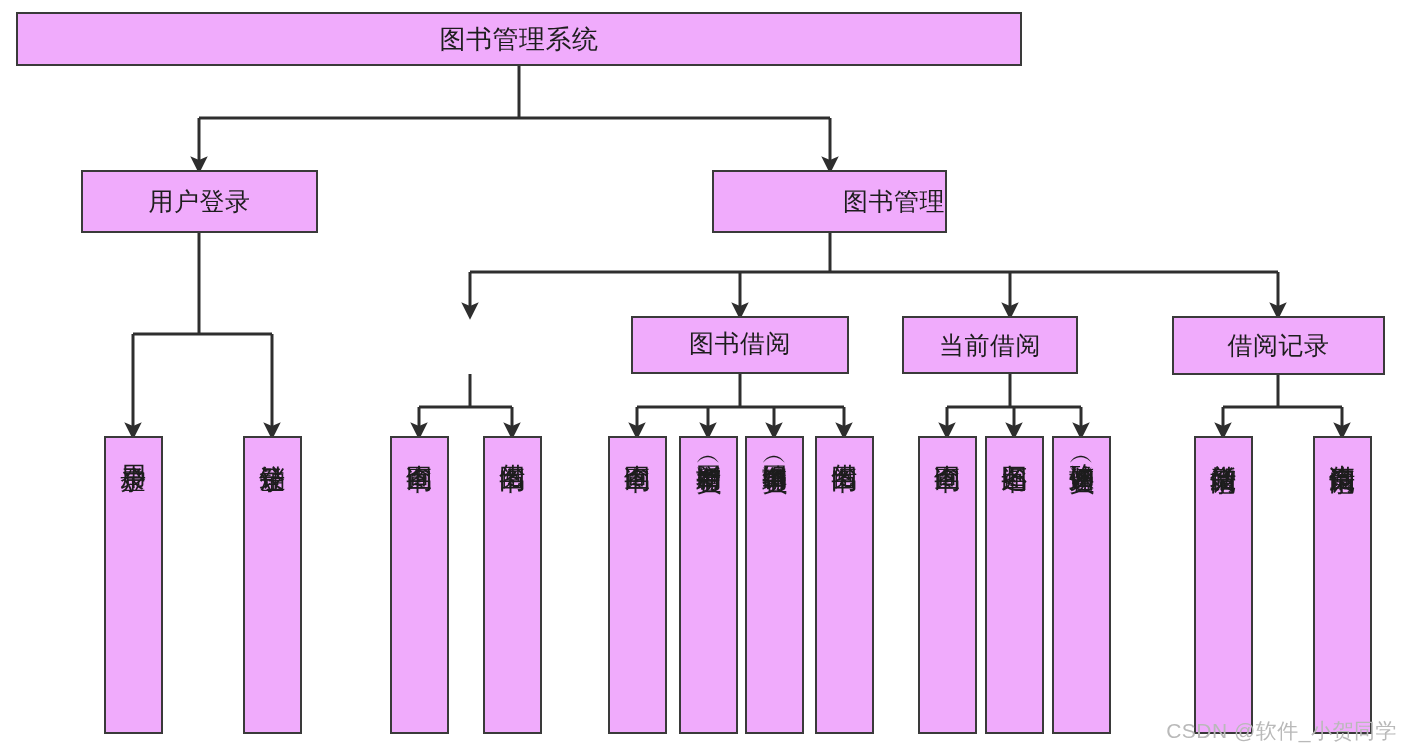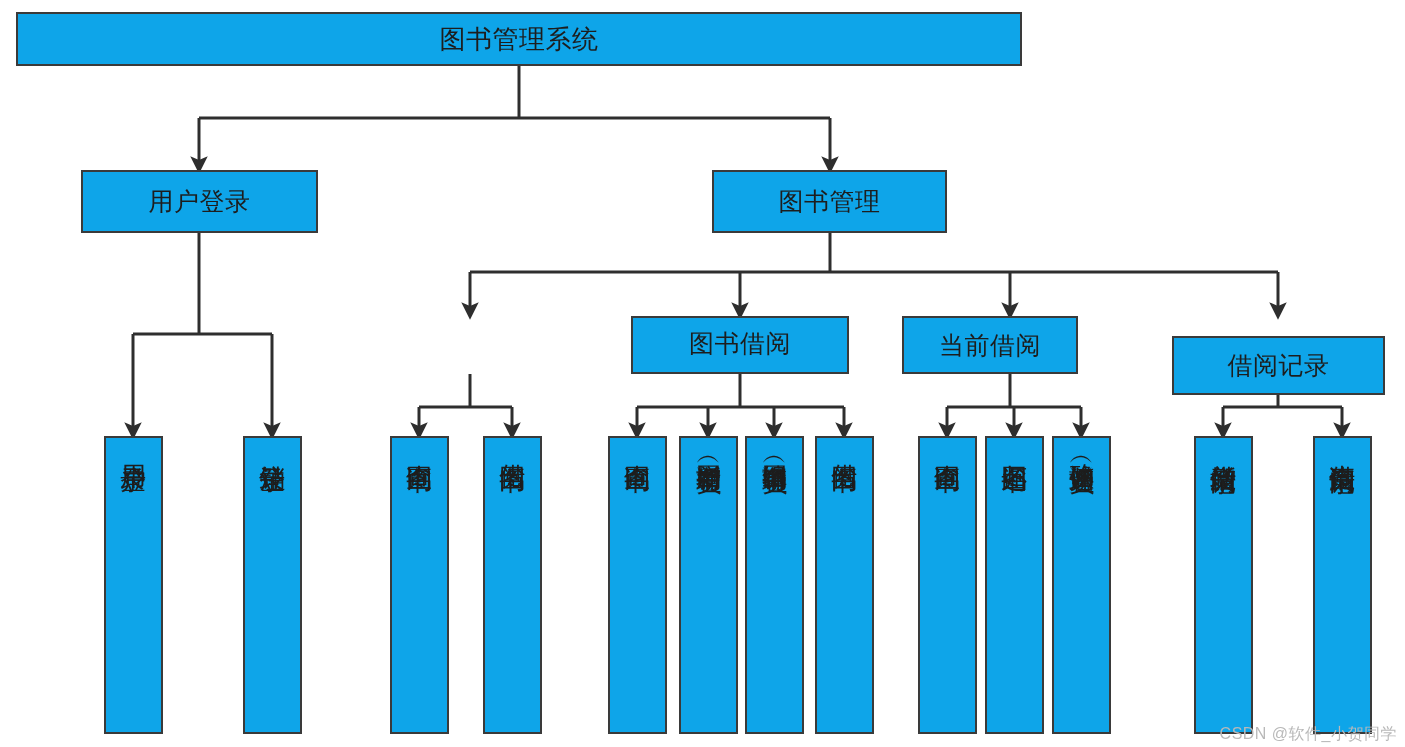--- a/index.html
+++ b/index.html
@@ -21,21 +21,21 @@
     position: absolute;
     left: 0;
     top: 0;
     width: 1405px;
     height: 747px;
   }
   .node {
     position: absolute;
     box-sizing: border-box;
     border: 2px solid #3a3a3a;
-    background: #0ea5e9;
+    background: #f0abfc;
     color: #1d1d1d;
     display: flex;
     align-items: center;
     justify-content: center;
     z-index: 2;
   }
   .node .label {
     display: block;
     text-align: center;
     line-height: 1.0;
@@ -63,21 +63,21 @@
     white-space: normal;
     max-height: 100%;
   }
   .node.v.tall .label {
     font-size: 25px;
   }
   #watermark {
     position: absolute;
     right: 8px;
     bottom: 2px;
-    font-size: 16px;
+    font-size: 21px;
     color: #b9b9b9;
     z-index: 5;
     white-space: nowrap;
     letter-spacing: 0.5px;
   }
 </style>
 </head>
 <body>
 
 <div id="canvas">
@@ -134,31 +134,31 @@
     </g>
   </svg>
 
   <div class="node h h-root" style="left:16px; top:12px; width:1006px; height:54px;">
     <span class="label">图书管理系统</span>
   </div>
 
   <div class="node h" style="left:81px; top:170px; width:237px; height:63px;">
     <span class="label">用户登录</span>
   </div>
-  <div class="node h" style="left:712px; top:170px; width:235px; height:63px;">
+  <div class="node h" style="left:712px; top:170px; width:235px; height:63px;justify-content:flex-end;">
     <span class="label">图书管理</span>
   </div>
 
   <div class="node h" style="left:631px; top:316px; width:218px; height:58px;font-family:Liberation Mono, monospace;">
     <span class="label">图书借阅</span>
   </div>
   <div class="node h" style="left:902px; top:316px; width:176px; height:58px;">
     <span class="label">当前借阅</span>
   </div>
-  <div class="node h" style="left:1172px; top:336px; width:213px; height:59px;">
+  <div class="node h" style="left:1172px; top:316px; width:213px; height:59px;">
     <span class="label">借阅记录</span>
   </div>
 
   <div class="node v" style="left:104px; top:436px; width:59px; height:298px;">
     <span class="label">用户登录</span>
   </div>
   <div class="node v" style="left:243px; top:436px; width:59px; height:298px;">
     <span class="label">注销登录</span>
   </div>
 

